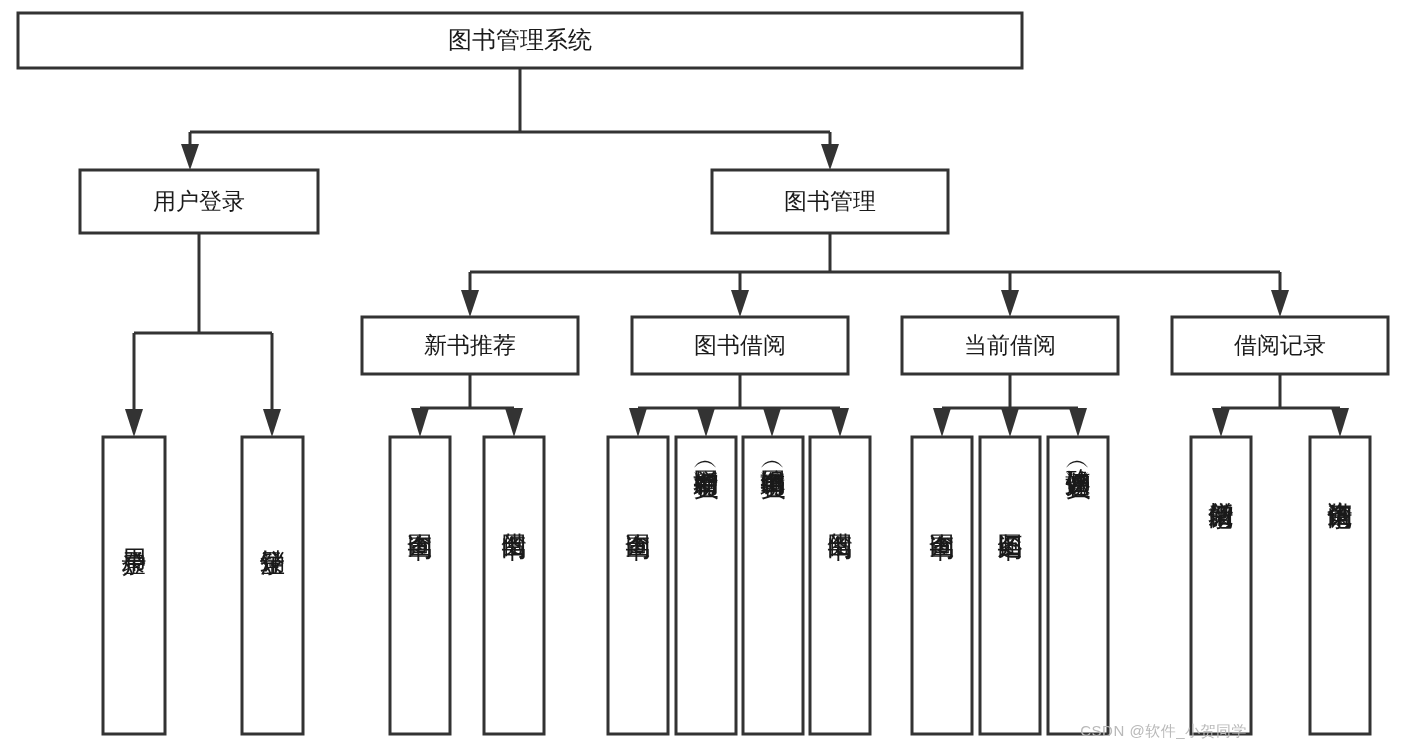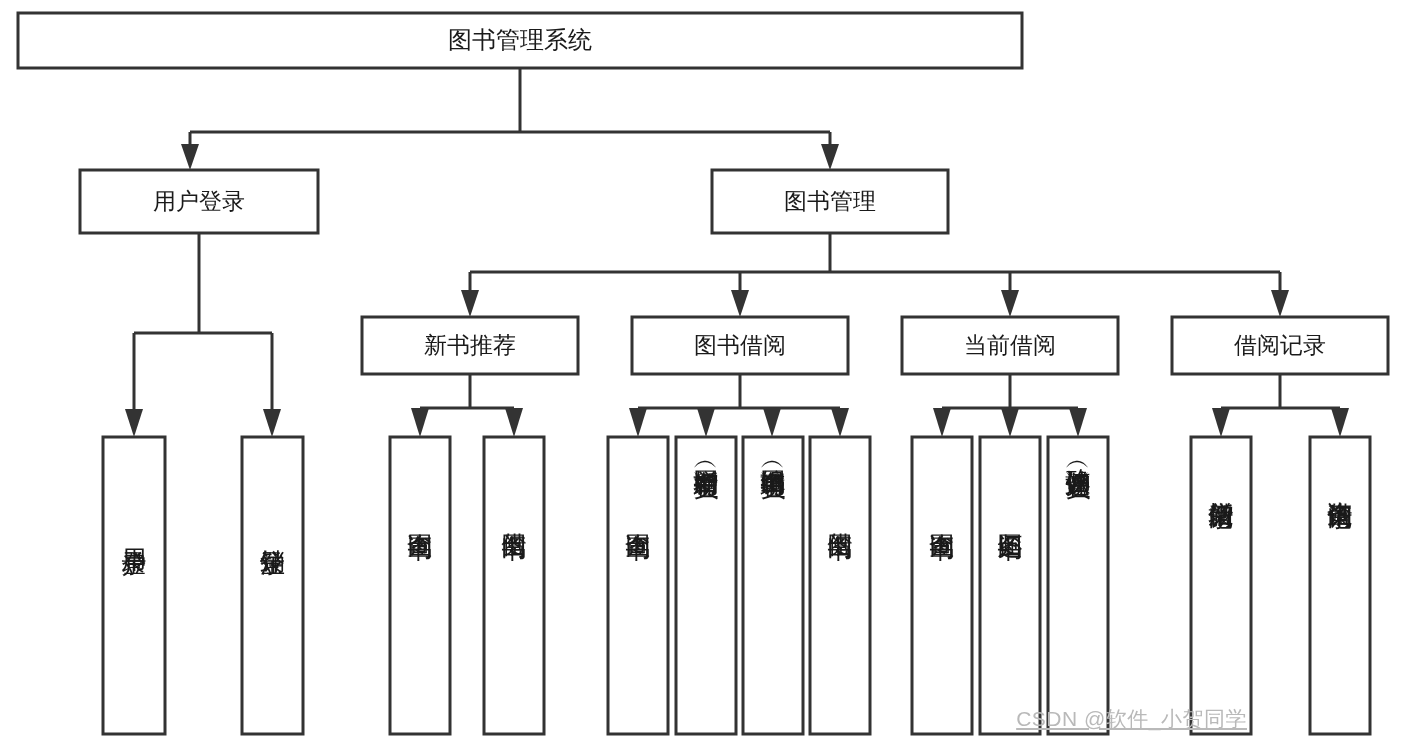--- a/index.html
+++ b/index.html
@@ -66,27 +66,26 @@
     font-family: "Liberation Sans", "DejaVu Sans", sans-serif;
     font-size: 25px;
     line-height: 1.08;
     color: #1a1a1a;
     letter-spacing: 1px;
     white-space: nowrap;
   }
   .watermark {
     position: absolute;
     right: 8px;
-    bottom: 14px;
-    font-family: "Liberation Sans", "DejaVu Sans", sans-serif;
-    font-size: 21px;
+    bottom: 6px;
+    font-family: "Liberation Sans", "DejaVu Sans", sans-serif;
+    font-size: 15px;
     color: #b9b9b9;
     letter-spacing: 0.5px;
     white-space: nowrap;
-    text-decoration: underline;
   }
 </style>
 </head>
 <body>
 
 <div id="diagram-root">
 
   <svg class="diagram" viewBox="0 0 1405 747" xmlns="http://www.w3.org/2000/svg">
 
     <g>

